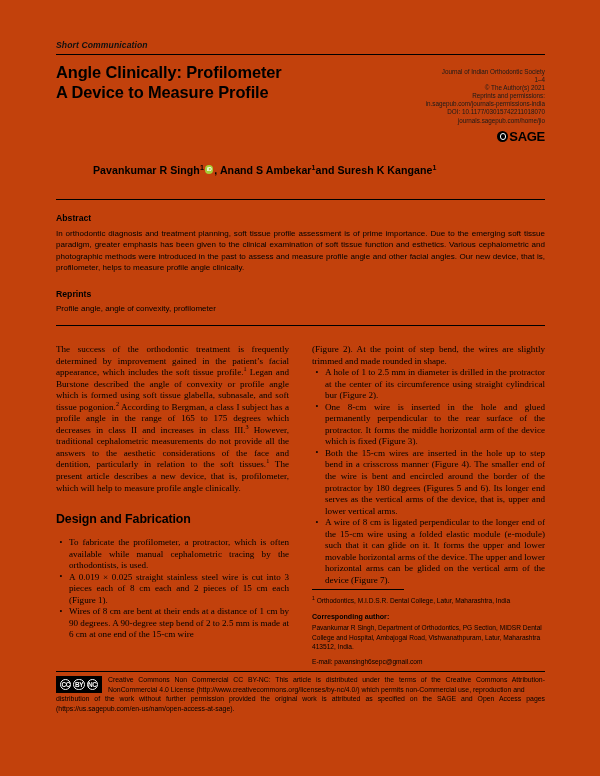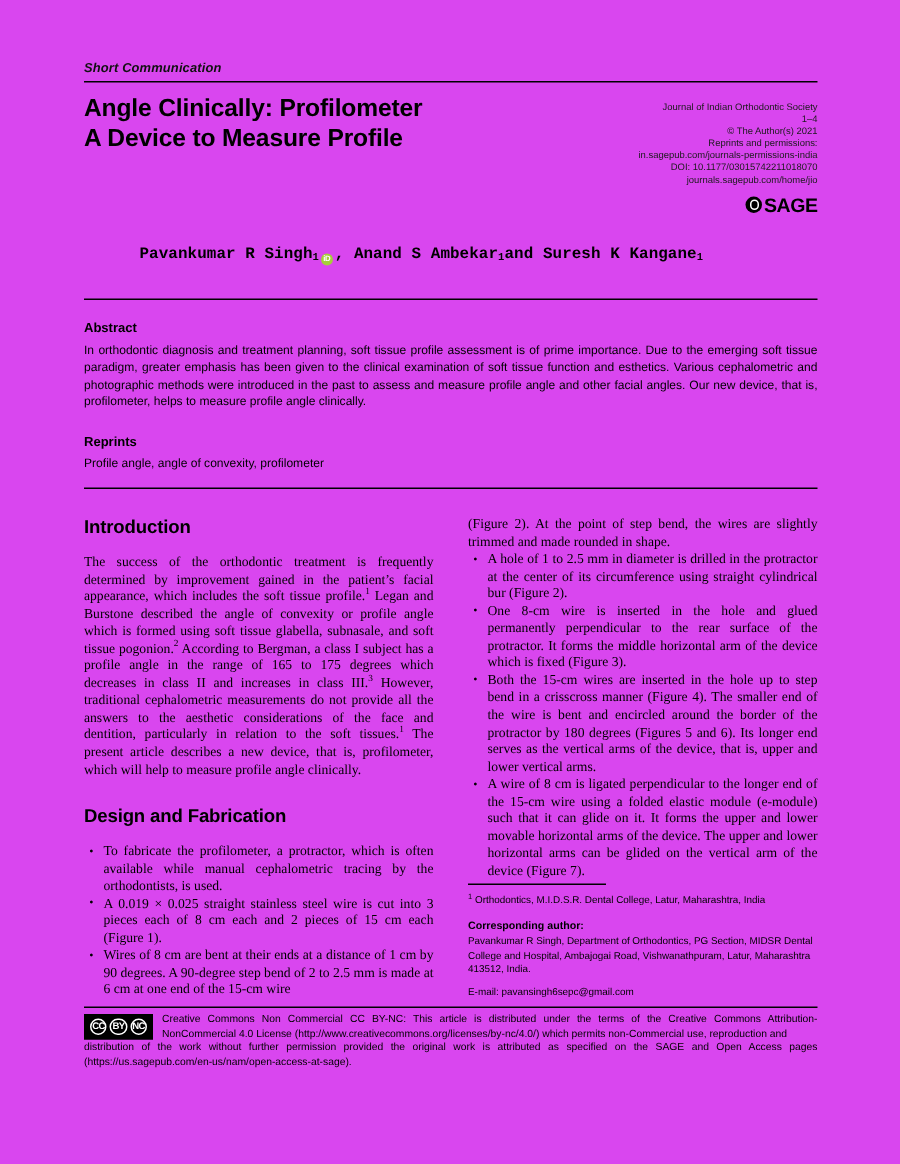--- a/index.html
+++ b/index.html
@@ -13,21 +13,21 @@
     font-family: "Liberation Serif", serif;
     color: #000000;
     position: relative;
     overflow: hidden;
   }
   .page {
     position: absolute;
     left: 0; top: 0;
     width: 600px;
     height: 776px;
-    background: #d946ef;
+    background: #c2410c;
   }
 
   
   .kicker {
     position: absolute;
     left: 56px;
     top: 40px;
     font-family: "Liberation Sans", sans-serif;
     font-style: italic;
     font-size: 8.6px;
@@ -98,27 +98,27 @@
     border-radius: 50%;
     border: 1.1px solid #fff;
     box-sizing: border-box;
   }
 
   
   .authors {
     position: absolute;
     left: 56px;
     top: 164px;
-    font-family: Liberation Mono, monospace;
+    font-family: Liberation Sans, sans-serif;
     font-weight: bold;
     font-size: 10.6px;
     letter-spacing: 0.05px;
     color: #000;
     display: flex;
-    align-items: flex-end;
+    align-items: flex-start;
     padding-left: 37px;
   }
   .authors sup { font-size: 7px; }
   .orcid {
     display: inline-block;
     width: 8.5px; height: 8.5px;
     border-radius: 50%;
     background: #a6ce39;
     position: relative;
     margin: 0 1px 0 1px;
@@ -364,21 +364,20 @@
   </div>
 
   <div class="abstract-rule-top"></div>
   <div class="sec-lbl abstract-head">Abstract</div>
   <div class="abstract-body">In orthodontic diagnosis and treatment planning, soft tissue profile assessment is of prime importance. Due to the emerging soft tissue paradigm, greater emphasis has been given to the clinical examination of soft tissue function and esthetics. Various cephalometric and photographic methods were introduced in the past to assess and measure profile angle and other facial angles. Our new device, that is, profilometer, helps to measure profile angle clinically.</div>
   <div class="sec-lbl keywords-head">Reprints</div>
   <div class="keywords-body">Profile angle, angle of convexity, profilometer</div>
   <div class="abstract-rule-bottom"></div>
 
   <div class="col col-left">
-    <h2 class="head">Introduction</h2>
     <p class="body"><span>The success of the orthodontic treatment is frequently determined by improvement gained in the patient’s facial appearance, which includes the soft tissue profile.</span><sup>1</sup><span> Legan and Burstone described the angle of convexity or profile angle which is formed using soft tissue glabella, subnasale, and soft tissue pogonion.</span><sup>2</sup><span> According to Bergman, a class I subject has a profile angle in the range of 165 to 175 degrees which decreases in class II and increases in class III.</span><sup>3</sup><span> However, traditional cephalometric measurements do not provide all the answers to the aesthetic considerations of the face and dentition, particularly in relation to the soft tissues.</span><sup>1</sup><span> The present article describes a new device, that is, profilometer, which will help to measure profile angle clinically.</span></p>
 
     <h2 class="head second">Design and Fabrication</h2>
     <ul class="bullets">
       <li>To fabricate the profilometer, a protractor, which is often available while manual cephalometric tracing by the orthodontists, is used.</li>
       <li>A 0.019 × 0.025 straight stainless steel wire is cut into 3 pieces each of 8 cm each and 2 pieces of 15 cm each (Figure 1).</li>
       <li>Wires of 8 cm are bent at their ends at a distance of 1 cm by 90 degrees. A 90-degree step bend of 2 to 2.5 mm is made at 6 cm at one end of the 15-cm wire</li>
     </ul>
   </div>
 

